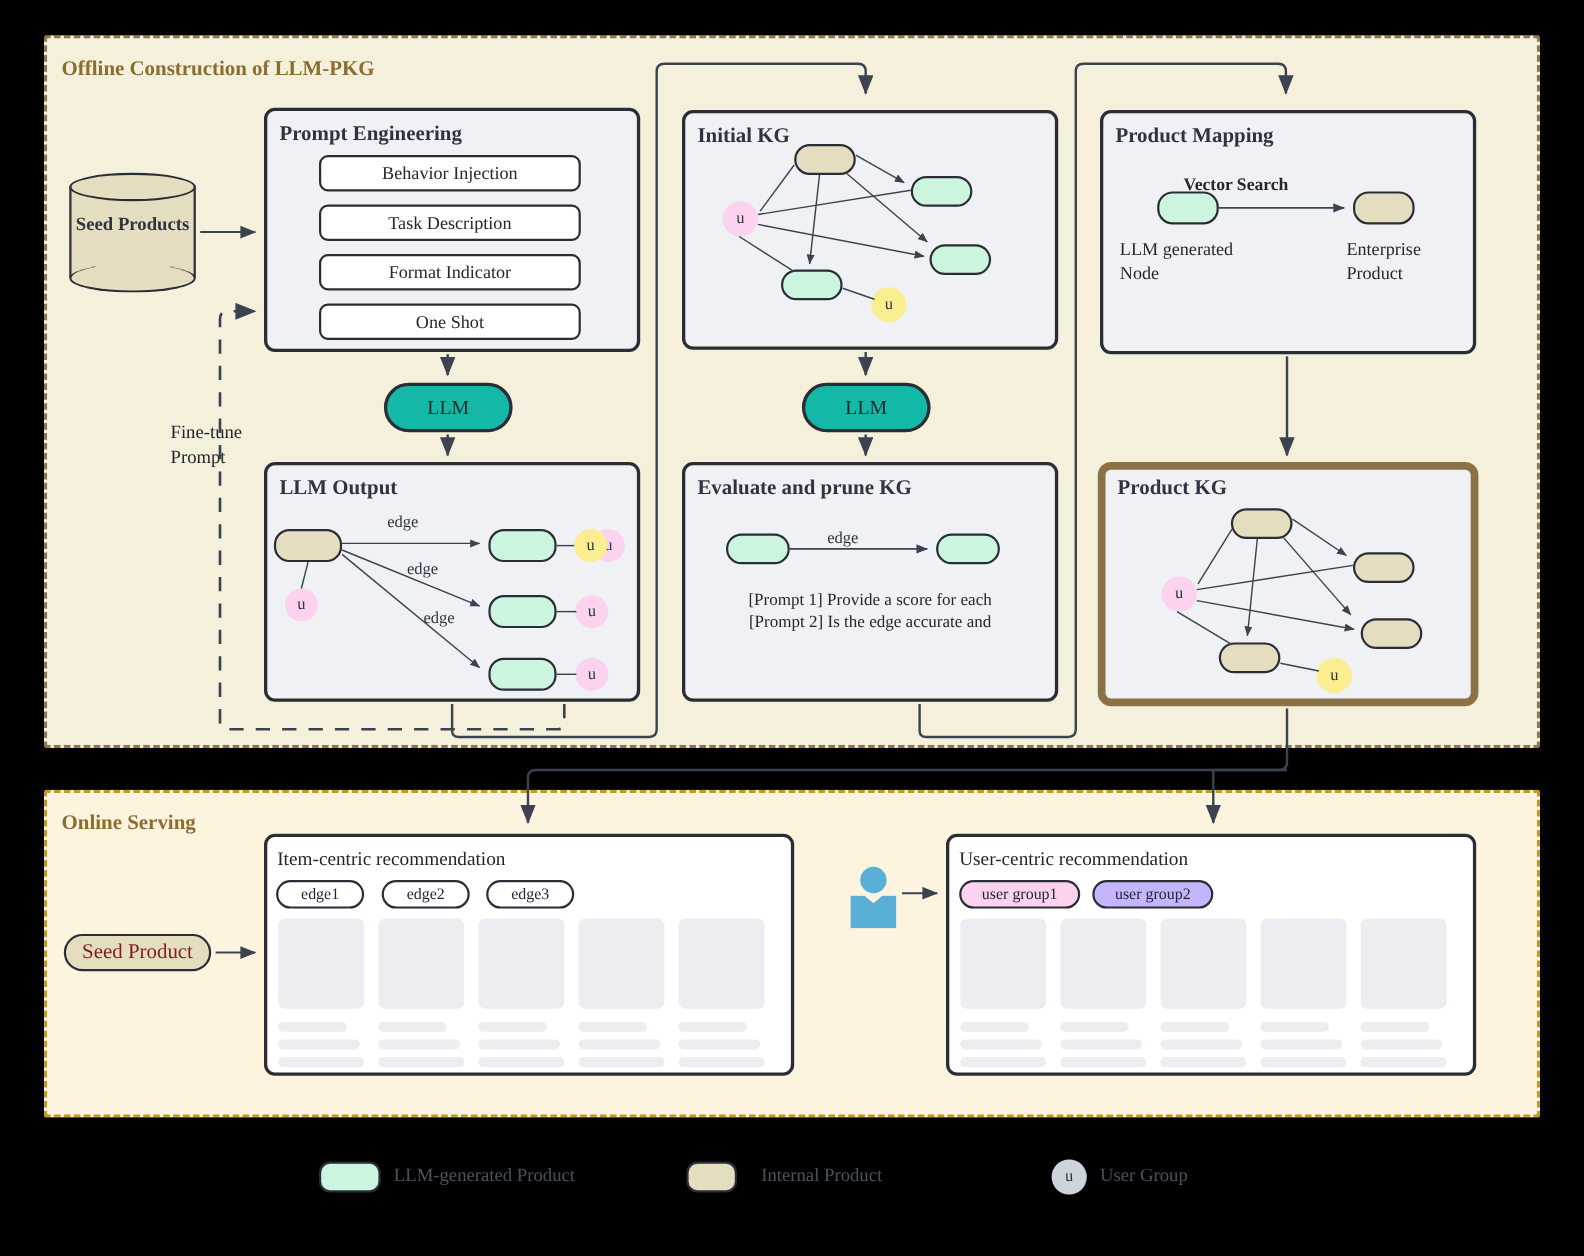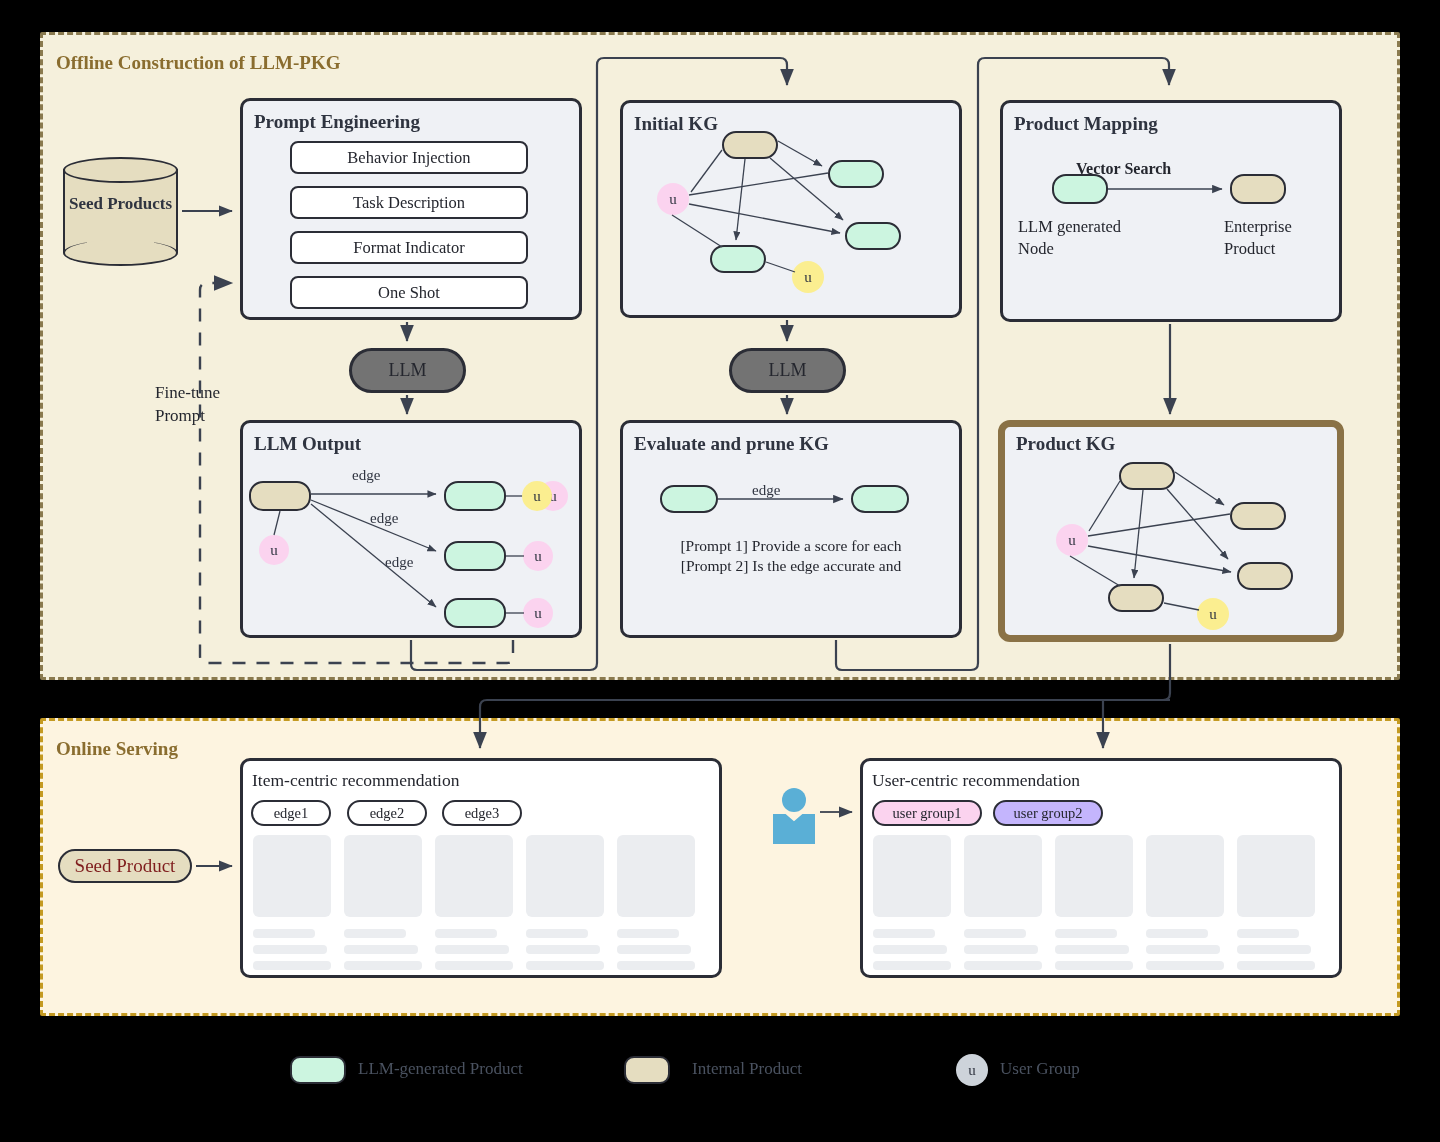--- a/index.html
+++ b/index.html
@@ -19,21 +19,21 @@
   
   .panel{background:#eff1f5;border:3px solid #2b2d36;border-radius:10px;box-sizing:border-box;}
   .panel-title{position:absolute;font-weight:bold;font-size:19px;color:#2f3440;}
 
   
   .optbox{background:#fff;border:2.5px solid #2b2d36;border-radius:8px;
           box-sizing:border-box;display:flex;align-items:center;justify-content:center;
           font-size:16.5px;color:#24262e;}
 
   
-  .llm{background:#737373;border:3px solid #2b2d36;border-radius:26px;box-sizing:border-box;
+  .llm{background:#14b8a6;border:3px solid #2b2d36;border-radius:26px;box-sizing:border-box;
        display:flex;align-items:center;justify-content:center;font-size:18px;color:#24262e;}
 
   
   .cyl-body{background:#e5ddc0;border-left:2.5px solid #2b2d36;border-right:2.5px solid #2b2d36;box-sizing:border-box;}
   .cyl-cap{background:#e5ddc0;border:2.5px solid #2b2d36;border-radius:50%;box-sizing:border-box;}
   .cyl-label{font-weight:bold;font-size:17px;color:#2f3440;text-align:center;line-height:1.25;}
 
   
   .node{border:2.5px solid #2b2d36;border-radius:14px;box-sizing:border-box;}
   .node.green{background:#ccf5e0;}

